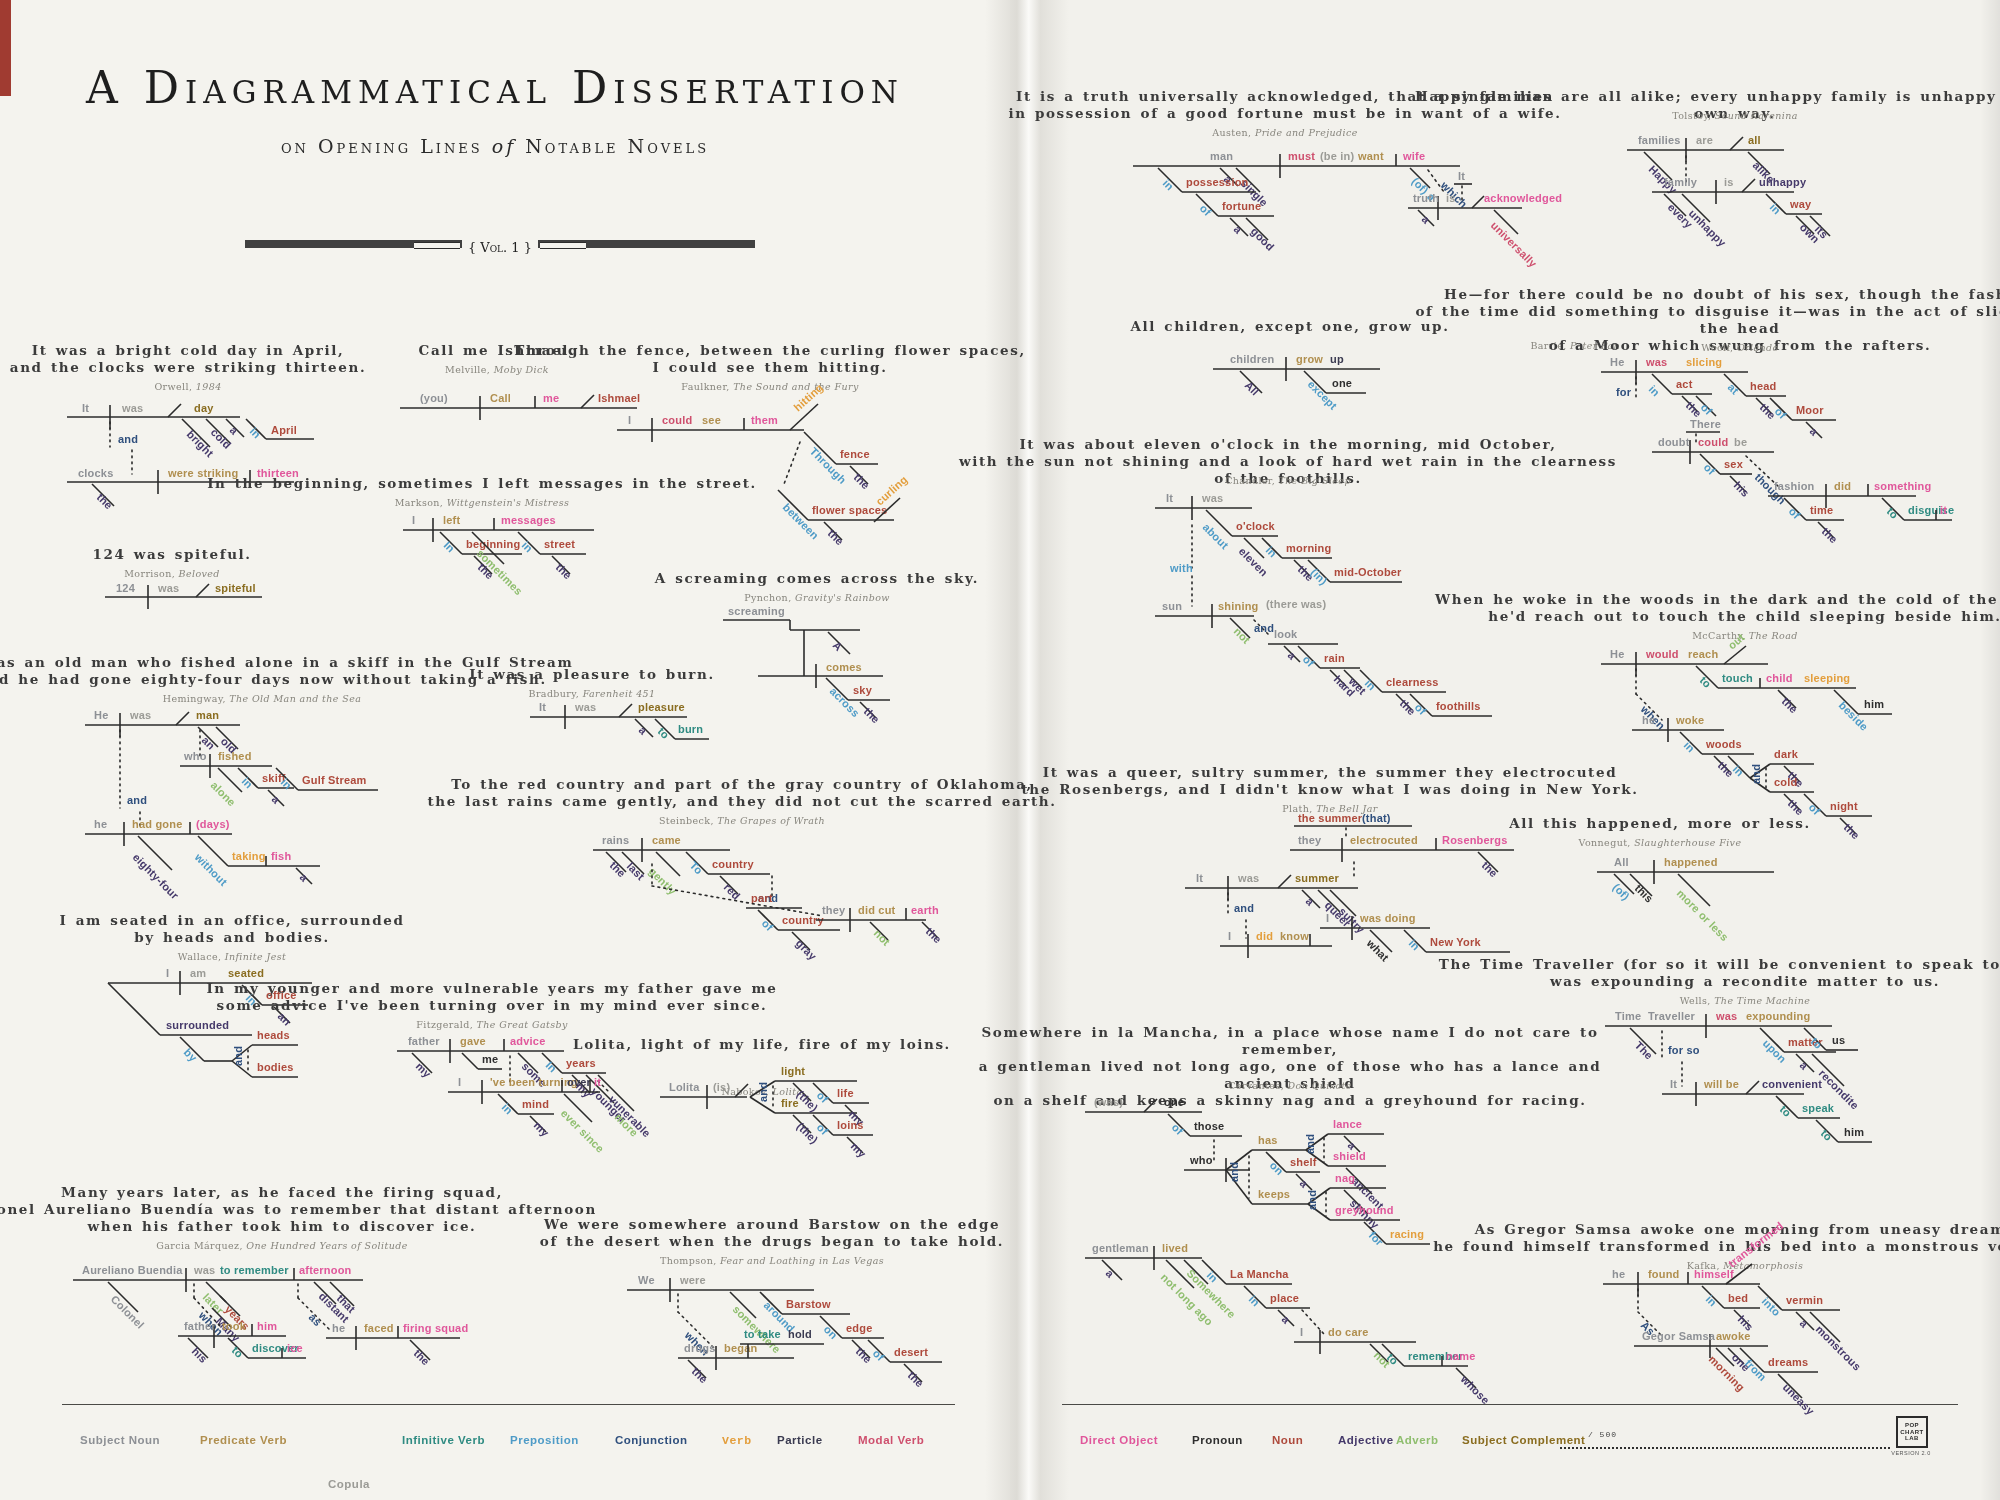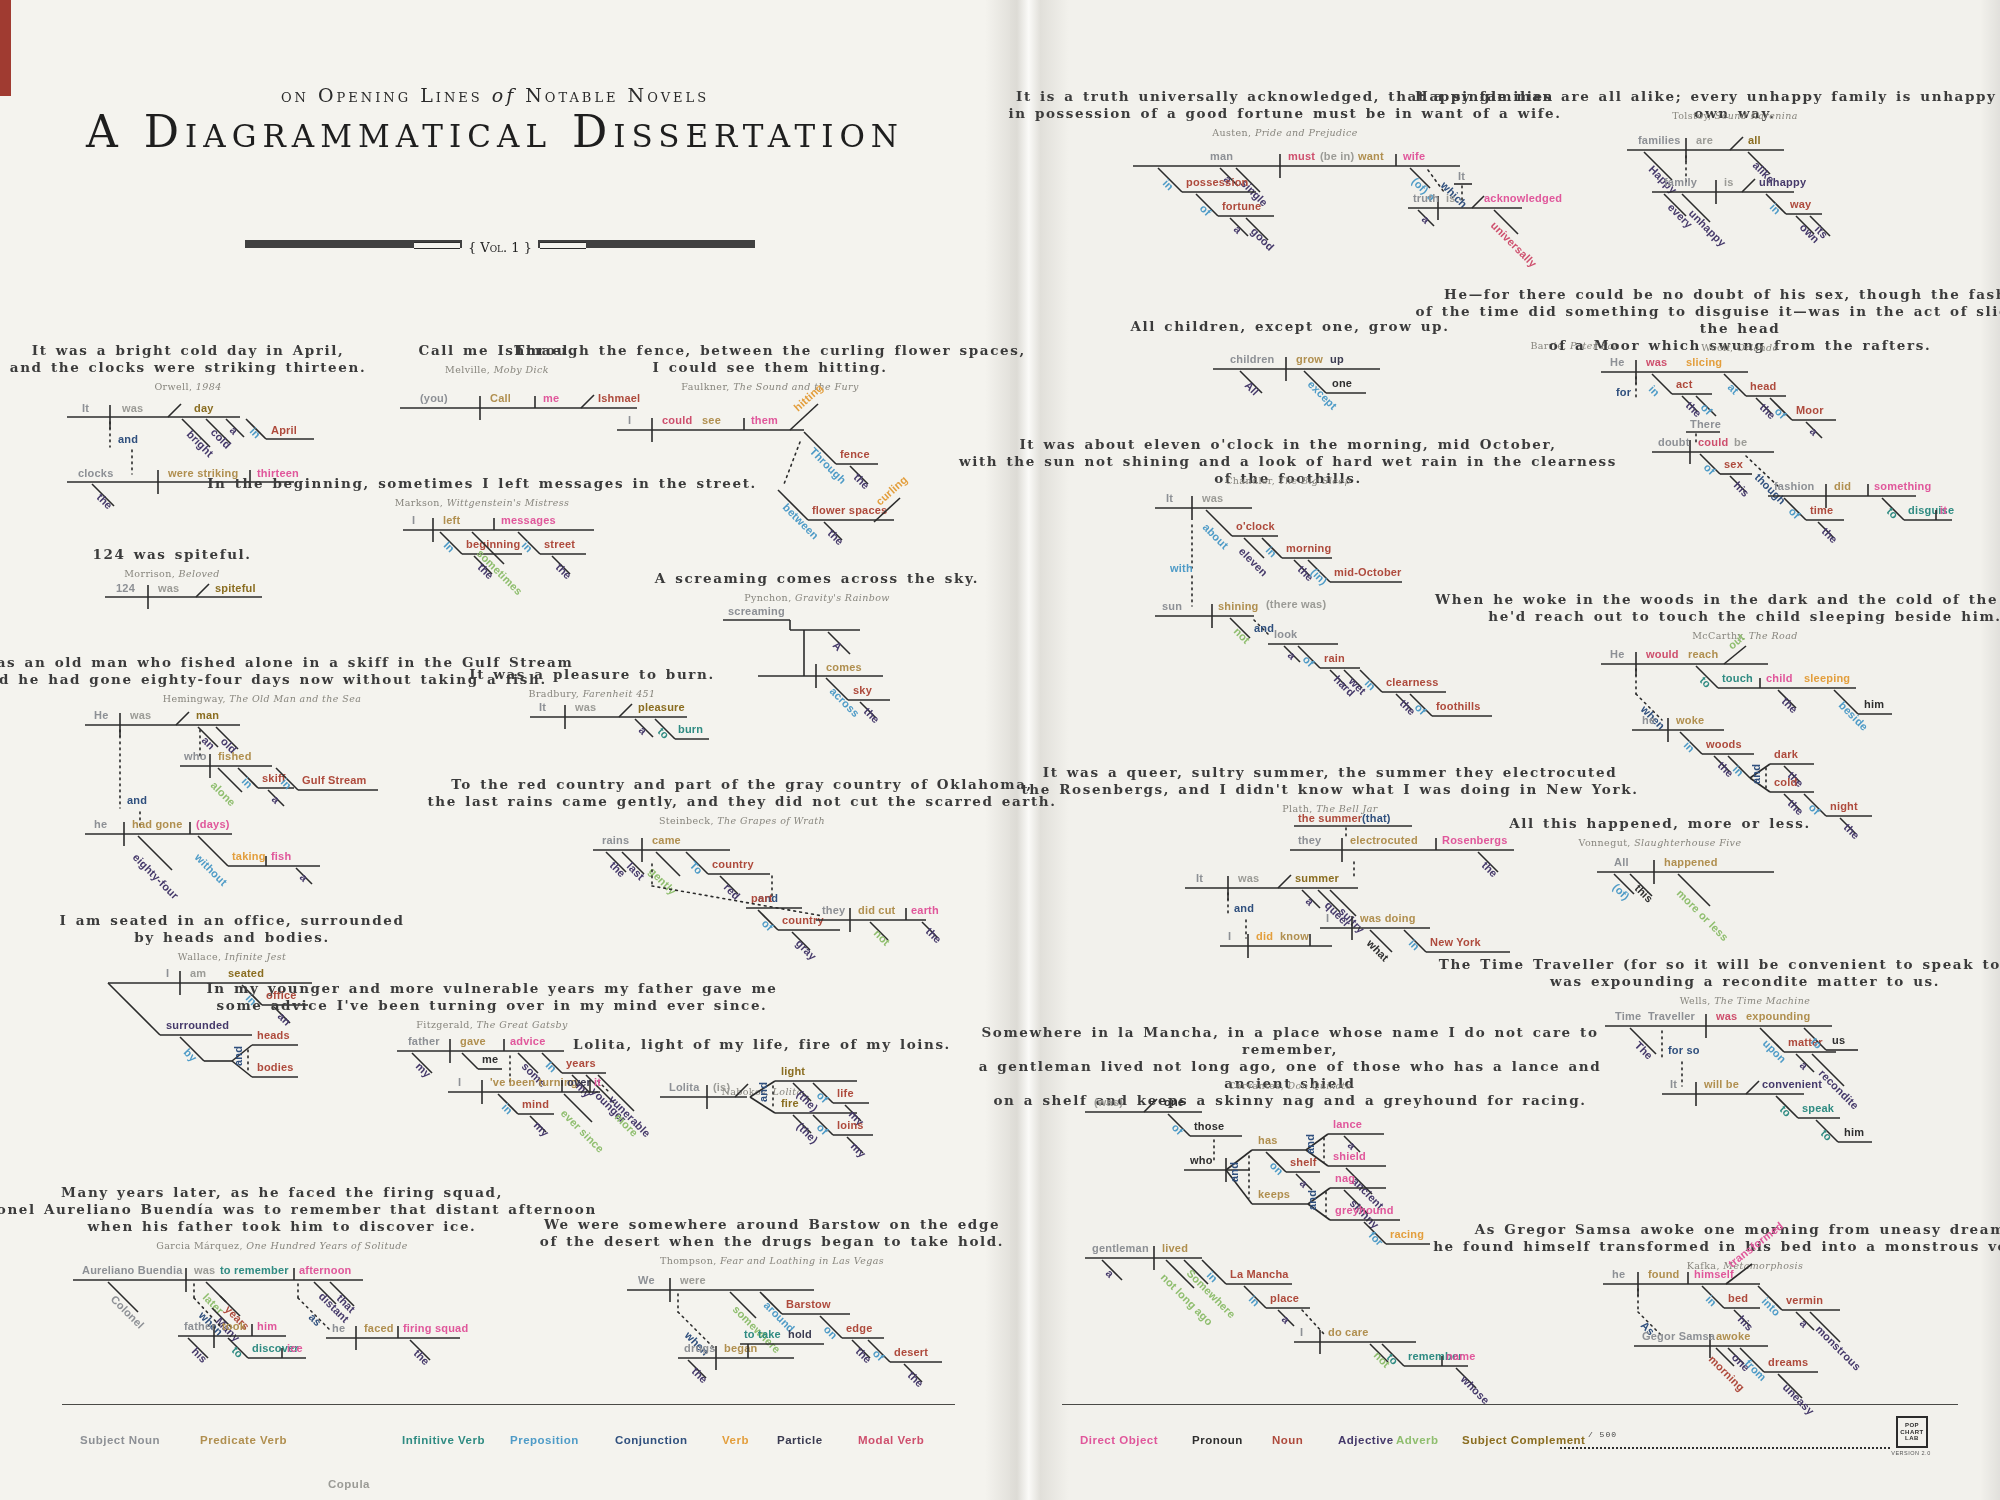--- a/index.html
+++ b/index.html
@@ -49,22 +49,22 @@
 <body>
 
 <div id="poster">
   <div class="half" id="left-page"></div>
   <div class="half" id="right-page"></div>
   <div id="spine"></div>
   <div id="edge-left"></div>
   <div id="edge-right"></div>
 
   <div id="title-block">
+    <div id="main-title">A Diagrammatical Dissertation</div>
     <div id="subtitle"><span>on Opening Lines </span><span class="of">of</span><span> Notable Novels</span></div>
-    <div id="main-title">A Diagrammatical Dissertation</div>
   </div>
 
   <div id="divider">
     <div id="vol-label"><span class="dbl"></span><span class="lbl">{ Vol. 1 }</span><span class="dbl"></span></div>
   </div>
 
   <div class="rule" style="left:62px;top:1404px;width:893px;"></div>
   <div class="rule" style="left:1062px;top:1404px;width:896px;"></div>
 
   <div id="edition">/ 500</div>
@@ -1017,21 +1017,21 @@
       <text x="170" y="110" fill="#ae4a3c">dreams</text>
       <line x1="180" y1="118" x2="204" y2="142" stroke="#2b2b2b" stroke-width="1.6"></line>
       <text x="184" y="132" fill="#45396a" transform="rotate(45 184 132)">uneasy</text>
     </svg>
     <span class="legend-item" style="left: 80px; color: rgb(141, 144, 149);">Subject Noun</span>
     <span class="legend-item" style="left: 200px; color: rgb(176, 143, 79);">Predicate Verb</span>
     <span class="legend-item" style="left: 328px; color: rgb(155, 155, 150); margin-top: 44px;">Copula</span>
     <span class="legend-item" style="left: 402px; color: rgb(47, 139, 130);">Infinitive Verb</span>
     <span class="legend-item" style="left: 510px; color: rgb(78, 155, 199);">Preposition</span>
     <span class="legend-item" style="left: 615px; color: rgb(47, 79, 125);">Conjunction</span>
-    <span class="legend-item" style="left: 722px; color: rgb(227, 158, 60);">Verb</span>
+    <span class="legend-item" style="left: 722px; color: rgb(227, 158, 60); font-family: Liberation Mono, monospace;">Verb</span>
     <span class="legend-item" style="left: 777px; color: rgb(58, 58, 80);">Particle</span>
     <span class="legend-item" style="left: 858px; color: rgb(206, 79, 109);">Modal Verb</span>
     <span class="legend-item" style="left: 1080px; color: rgb(224, 87, 155);">Direct Object</span>
     <span class="legend-item" style="left: 1192px; color: rgb(46, 46, 46);">Pronoun</span>
     <span class="legend-item" style="left: 1272px; color: rgb(174, 74, 60);">Noun</span>
     <span class="legend-item" style="left: 1338px; color: rgb(69, 57, 106);">Adjective</span>
     <span class="legend-item" style="left: 1396px; color: rgb(143, 190, 110);">Adverb</span>
     <span class="legend-item" style="left: 1462px; color: rgb(138, 109, 32);">Subject Complement</span>
   </div>
 

